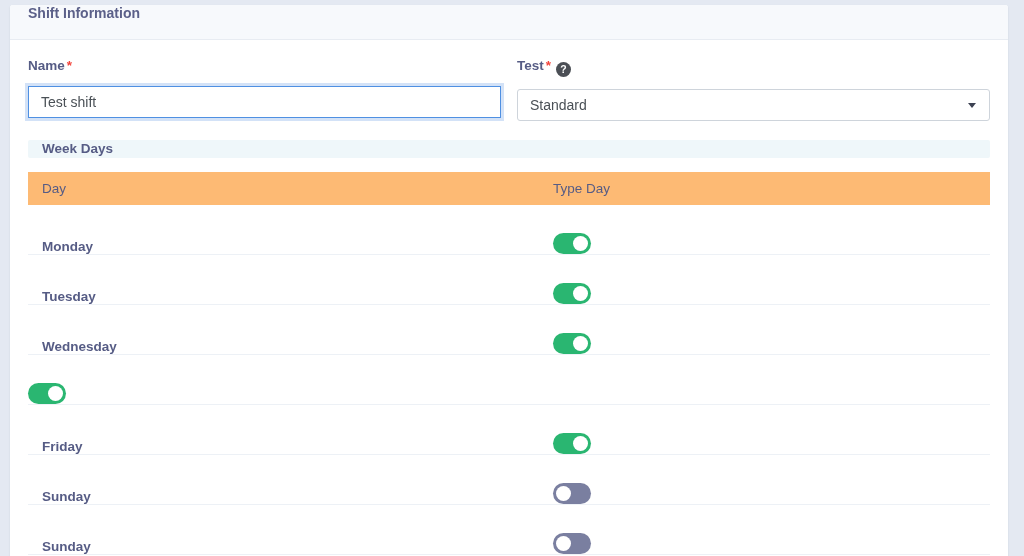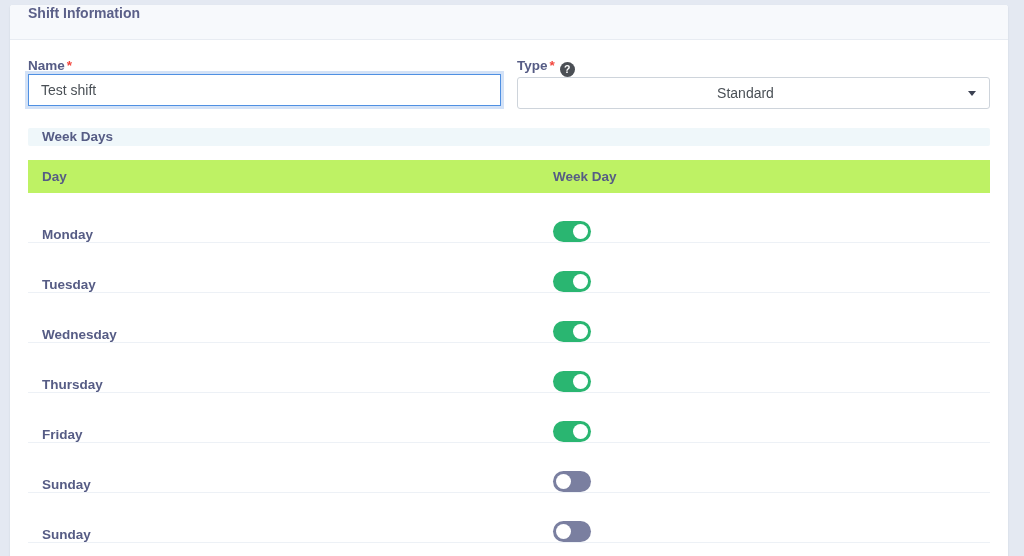--- a/index.html
+++ b/index.html
@@ -25,21 +25,21 @@
   .card-header{
     height:35px;display:flex;align-items:flex-start;
     padding:0 18px;background:#f7f9fc;border-bottom:1px solid #e8ecf2;
     border-radius:3px 3px 0 0;
     color:#5b6089;font-weight:700;font-size:14px;
   }
   .card-body{padding:18px;}
   .form-row{display:flex;gap:16px;margin-bottom:19px;}
   .form-col{flex:1;min-width:0;}
   .field-label{
-    display:block;line-height:16px;
+    display:block;line-height:16px;margin-bottom:12px;
     color:var(--label-color);font-weight:700;font-size:13.5px;
   }
   .req{color:var(--req-red);font-weight:700;margin-left:2px;}
   .help-icon{
     display:inline-flex;align-items:center;justify-content:center;
     width:15px;height:15px;border-radius:50%;
     background:#4b4f55;color:#fff;font-size:10.5px;font-weight:700;
     margin-left:5px;vertical-align:-3px;cursor:pointer;
   }
   .text-input{
@@ -48,37 +48,37 @@
     box-shadow:0 0 0 3px #d3e2f7;
     border-radius:0;padding:0 12px;
     font-family:"Liberation Sans", sans-serif;
     font-size:14px;color:var(--value-color);
     outline:none;background:#fff;
   }
   .select{
     height:32px;border:1px solid #ced4db;border-radius:3px;
     display:flex;align-items:center;padding:0 28px 0 12px;
     font-size:14px;color:var(--value-color);
-    background:#fff;position:relative;cursor:pointer;justify-content:center;
+    background:#fff;position:relative;cursor:pointer;
   }
   .caret{
     position:absolute;right:13px;top:50%;margin-top:-2px;
     width:0;height:0;
     border-left:4px solid transparent;border-right:4px solid transparent;
     border-top:5px solid #3c4152;
   }
   .section-head{
     height:18px;display:flex;align-items:center;
     padding:0 14px;background:#eff7fa;border-radius:2px;
     color:var(--label-color);font-weight:700;font-size:13.5px;
     margin-bottom:14px;
   }
   .thead{
-    display:flex;align-items:center;height:33px;background:#bef264;
-    color:var(--label-color);font-weight:700;font-size:13.5px;
+    display:flex;align-items:center;height:33px;background:#fdba74;
+    color:var(--label-color);font-weight:400;font-size:13.5px;
   }
   .cell-day{width:525px;padding-left:14px;flex:0 0 525px;}
   .cell-work{flex:1;display:flex;align-items:center;}
   .trow{
     display:flex;align-items:flex-end;height:50px;
     border-bottom:1px solid #edf1f6;
     color:var(--label-color);font-weight:700;font-size:13.5px;
     background:#fff;
   }
   .toggle{
@@ -105,37 +105,37 @@
 
     <div class="form-row">
       <div class="form-col">
         <label class="field-label">
           <span>Name</span><span class="req">*</span>
         </label>
         <input class="text-input" value="Test shift" style="">
       </div>
       <div class="form-col">
         <label class="field-label">
-          <span>Type</span><span class="req">*</span><span class="help-icon">?</span>
+          <span>Test</span><span class="req">*</span><span class="help-icon">?</span>
         </label>
         <div class="select">
           <span>Standard</span>
           <span class="caret"></span>
         </div>
       </div>
     </div>
 
     <div class="section-head">
       <span>Week Days</span>
     </div>
 
     <div>
       <div class="thead">
         <div class="cell-day">Day</div>
-        <div class="cell-work">Week Day</div>
+        <div class="cell-work">Type Day</div>
       </div>
       <div id="rows">
   <div class="trow">
     <div class="cell-day">
       <span>Monday</span>
     </div>
     <div class="cell-work">
       <span class="toggle on" role="switch" aria-checked="true">
         <span class="knob"></span>
       </span>
@@ -158,23 +158,20 @@
       <span>Wednesday</span>
     </div>
     <div class="cell-work">
       <span class="toggle on" role="switch" aria-checked="true">
         <span class="knob"></span>
       </span>
     </div>
   </div>
 
   <div class="trow">
-    <div class="cell-day">
-      <span>Thursday</span>
-    </div>
     <div class="cell-work">
       <span class="toggle on" role="switch" aria-checked="true">
         <span class="knob"></span>
       </span>
     </div>
   </div>
 
   <div class="trow">
     <div class="cell-day">
       <span>Friday</span>

